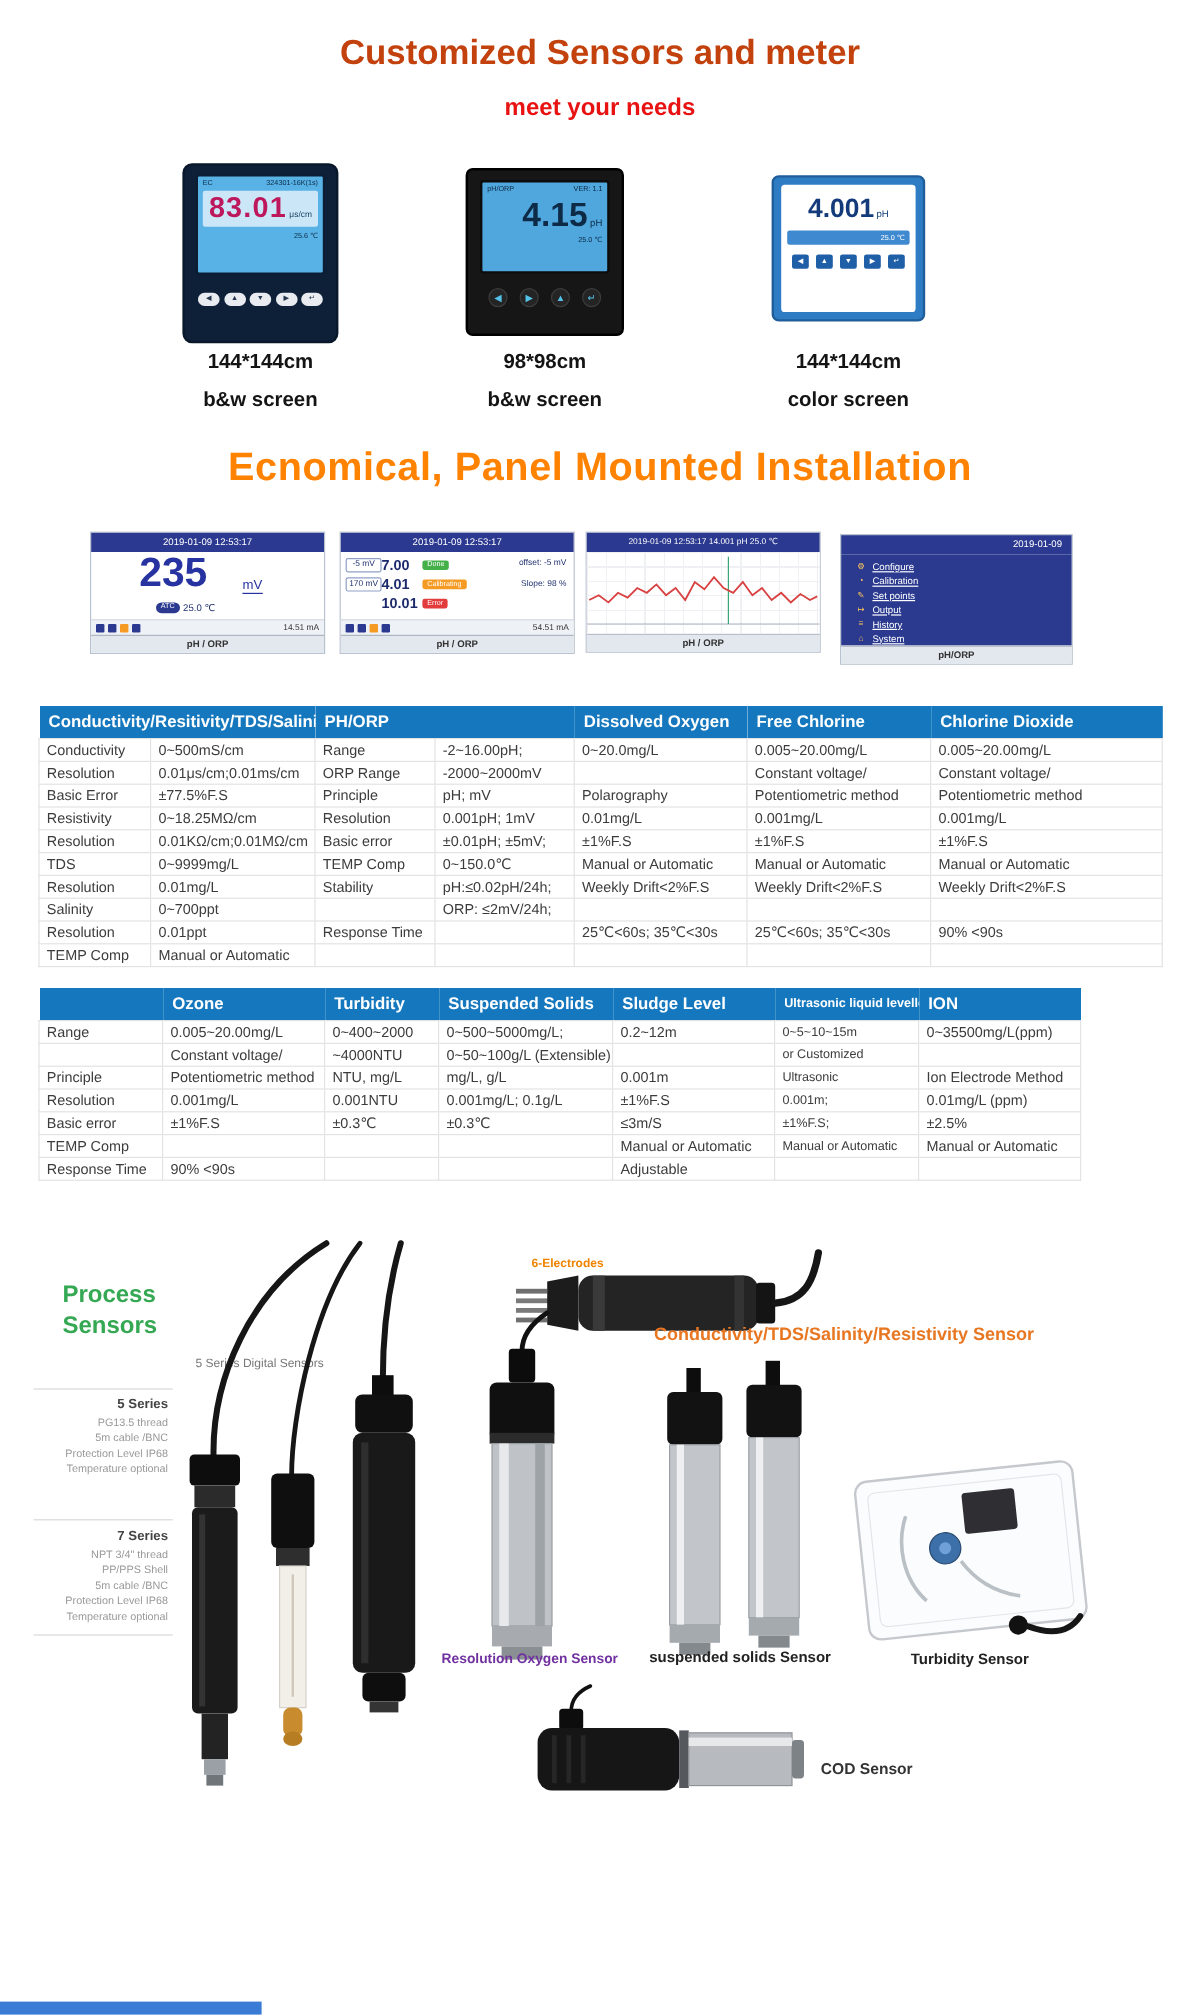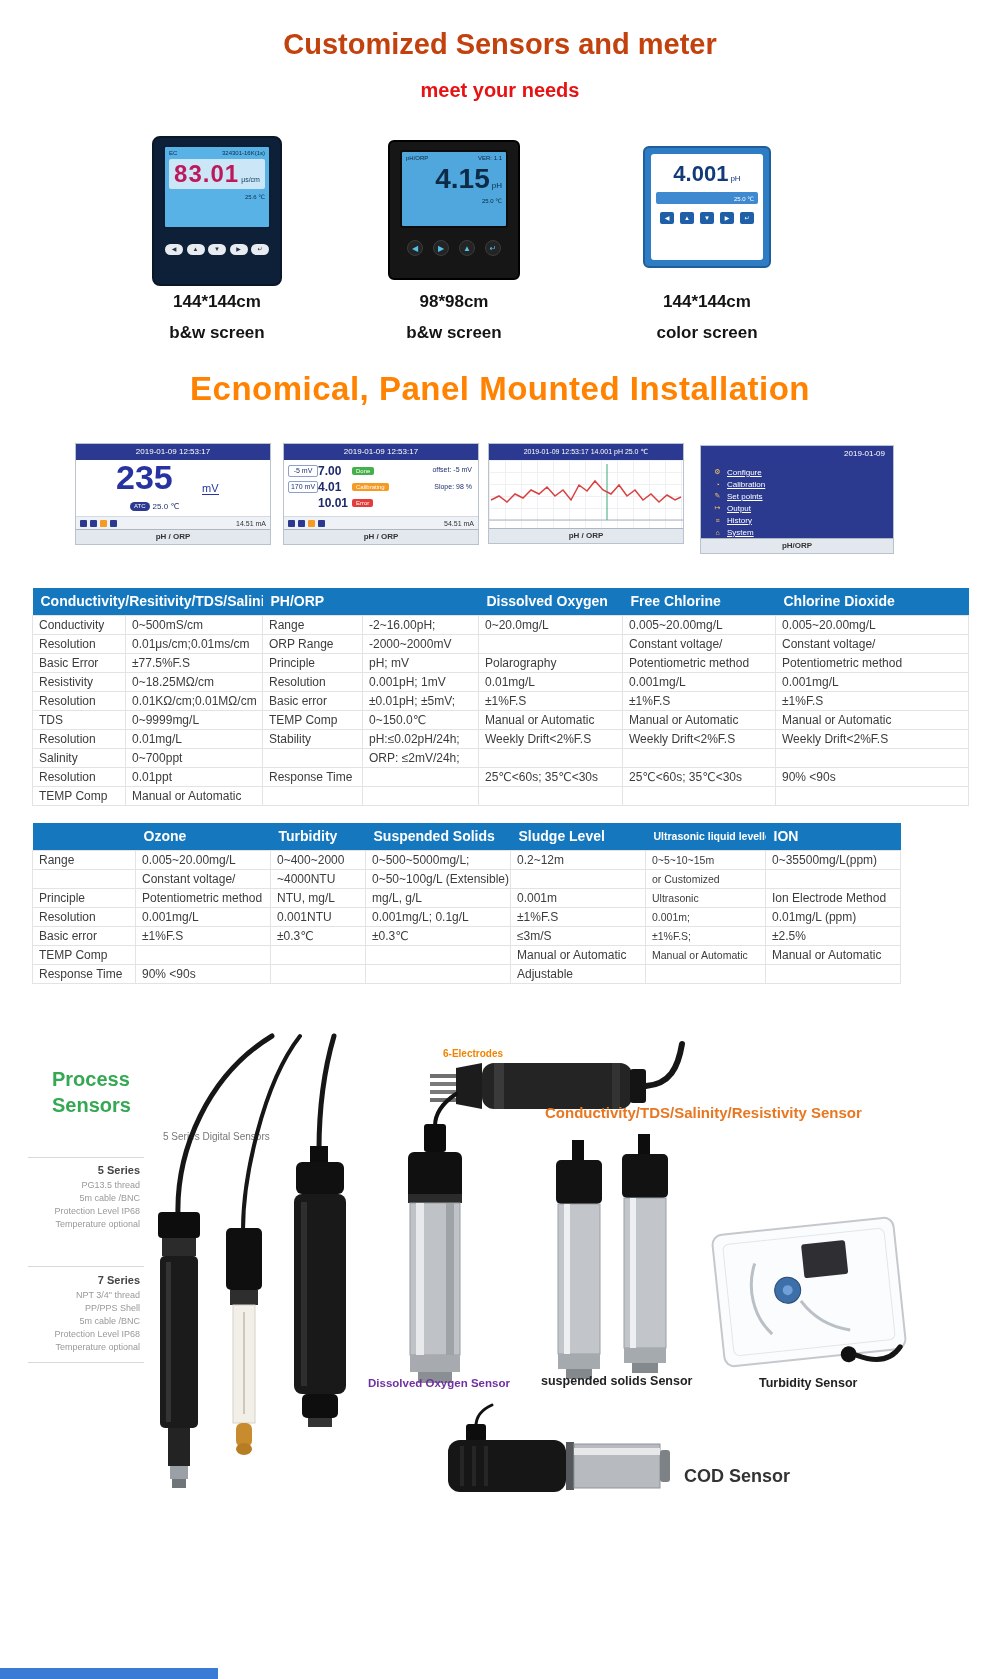--- a/index.html
+++ b/index.html
@@ -77,21 +77,21 @@
 .series-block{position:absolute;left:28px;width:112px;text-align:right}
 .series-title{font-size:11px;font-weight:700;color:#444;margin-bottom:3px}
 .series-line{font-size:9px;color:#999;line-height:13px}
 .sep{position:absolute;left:28px;width:116px;height:1px;background:#d9d9d9}
 .lbl{position:absolute;font-weight:700;z-index:5}
 .lbl-electrodes{left:443px;top:1048px;font-size:10px;color:#f08300}
 .lbl-conductivity{left:545px;top:1104px;font-size:15px;color:#e87722}
 .lbl-do{left:368px;top:1377px;font-size:11.5px;color:#7030a0}
 .lbl-ss{left:541px;top:1374px;font-size:12.5px;color:#222}
 .lbl-turb{left:759px;top:1376px;font-size:12.5px;color:#222}
-.lbl-cod{left:684px;top:1466px;font-size:18px;color:#333}
+.lbl-cod{left:684px;top:1466px;font-size:13px;color:#333}
 .bottom-strip{position:absolute;left:0;top:1668px;width:218px;height:11px;background:#3a7bd5}
 </style>
 </head>
 <body>
 
 <div class="page">
 
   <div class="title">Customized Sensors and meter</div>
   <div class="subtitle">meet your needs</div>
 
@@ -592,19 +592,19 @@
       <rect x="484" y="416" width="4" height="40" fill="#262626"></rect>
       <rect x="566" y="412" width="8" height="48" fill="#55595e"></rect>
       <rect x="574" y="414" width="86" height="44" fill="#b7bbc0" stroke="#90959a"></rect>
       <rect x="574" y="418" width="86" height="7" fill="#e6e8ea"></rect>
       <rect x="660" y="420" width="10" height="32" rx="3" fill="#7d8287"></rect>
     </g>
   </svg>
 
   <div class="lbl lbl-electrodes">6-Electrodes</div>
   <div class="lbl lbl-conductivity">Conductivity/TDS/Salinity/Resistivity Sensor</div>
-  <div class="lbl lbl-do">Dissolved Oxygen Sensor</div>
+  <div class="lbl lbl-do">Resolution Oxygen Sensor</div>
   <div class="lbl lbl-ss">suspended solids Sensor</div>
   <div class="lbl lbl-turb">Turbidity Sensor</div>
   <div class="lbl lbl-cod">COD Sensor</div>
 
   <div class="bottom-strip"></div>
 </div>
 
 </body></html>

